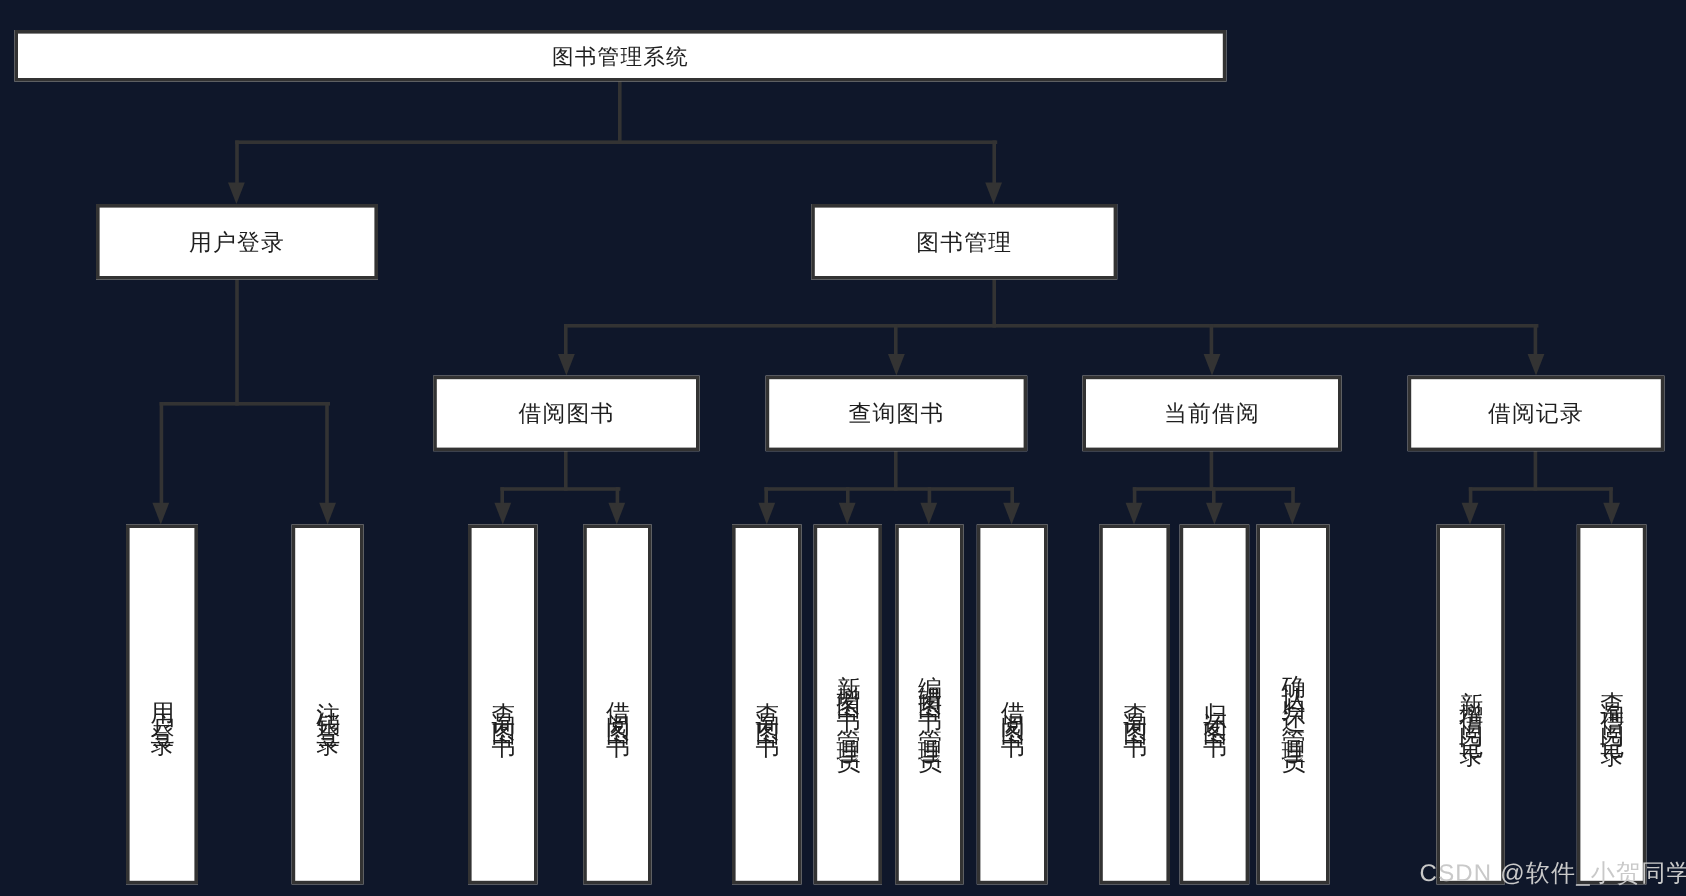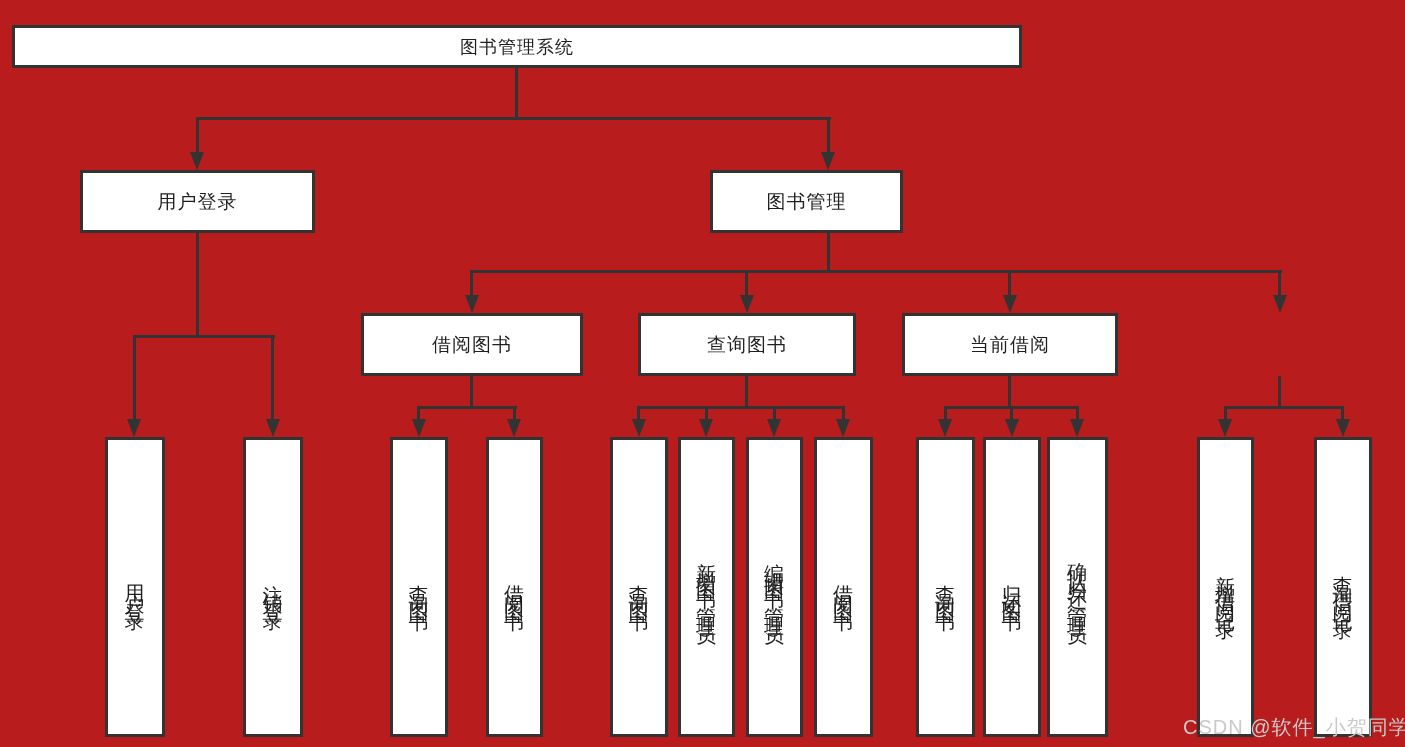--- a/index.html
+++ b/index.html
@@ -1,20 +1,20 @@
 <!DOCTYPE html>
 <html><head>
 <meta charset="utf-8">
 <style>
   html, body { margin: 0; padding: 0; background: #ffffff; }
   #stage {
     position: relative;
     width: 1405px;
     height: 747px;
-    background: #b91c1c;
+    background: #0f172a;
     font-family: "Liberation Sans", "DejaVu Sans", sans-serif;
     overflow: hidden;
   }
   .box {
     position: absolute;
     box-sizing: border-box;
     border: 3px solid #333333;
     background: #ffffff;
     display: flex;
     align-items: center;
@@ -76,21 +76,21 @@
   <div class="vl" style="left:515px; top:66px; width:3px; height:53px;"></div>
   <div class="hl" style="left:196px; top:117px; width:635px; height:3px;"></div>
   <div class="vl" style="left:196px; top:117px; width:3px; height:38px;"></div>
   <div class="ar" style="left:190px; top:152px;"></div>
   <div class="vl" style="left:827px; top:117px; width:3px; height:38px;"></div>
   <div class="ar" style="left:821px; top:152px;"></div>
 
   <div class="box" style="left:80px; top:170px; width:235px; height:63px;">
     <span>用户登录</span>
   </div>
-  <div class="box" style="left:710px; top:170px; width:193px; height:63px;font-family:Liberation Mono, monospace;">
+  <div class="box" style="left:676px; top:170px; width:255px; height:63px;font-family:Liberation Mono, monospace;">
     <span>图书管理</span>
   </div>
 
   <div class="vl" style="left:196px; top:233px; width:3px; height:105px;"></div>
   <div class="hl" style="left:133px; top:335px; width:142px; height:3px;"></div>
   <div class="vl" style="left:133px; top:335px; width:3px; height:86px;"></div>
   <div class="ar" style="left:127px; top:419px;"></div>
   <div class="vl" style="left:271px; top:335px; width:3px; height:86px;"></div>
   <div class="ar" style="left:266px; top:419px;"></div>
 
@@ -107,20 +107,23 @@
 
   <div class="box" style="left:361px; top:313px; width:222px; height:63px;">
     <span>借阅图书</span>
   </div>
   <div class="box" style="left:638px; top:313px; width:218px; height:63px;">
     <span>查询图书</span>
   </div>
   <div class="box" style="left:902px; top:313px; width:216px; height:63px;">
     <span>当前借阅</span>
   </div>
+  <div class="box" style="left:1173px; top:313px; width:214px; height:63px;">
+    <span>借阅记录</span>
+  </div>
 
   <div class="vl" style="left:470px; top:376px; width:3px; height:33px;"></div>
   <div class="hl" style="left:417px; top:406px; width:100px; height:3px;"></div>
   <div class="vl" style="left:417px; top:406px; width:3px; height:15px;"></div>
   <div class="ar" style="left:412px; top:419px;"></div>
   <div class="vl" style="left:513px; top:406px; width:3px; height:15px;"></div>
   <div class="ar" style="left:507px; top:419px;"></div>
 
   <div class="vl" style="left:745px; top:376px; width:3px; height:33px;"></div>
   <div class="hl" style="left:637px; top:406px; width:208px; height:3px;"></div>

